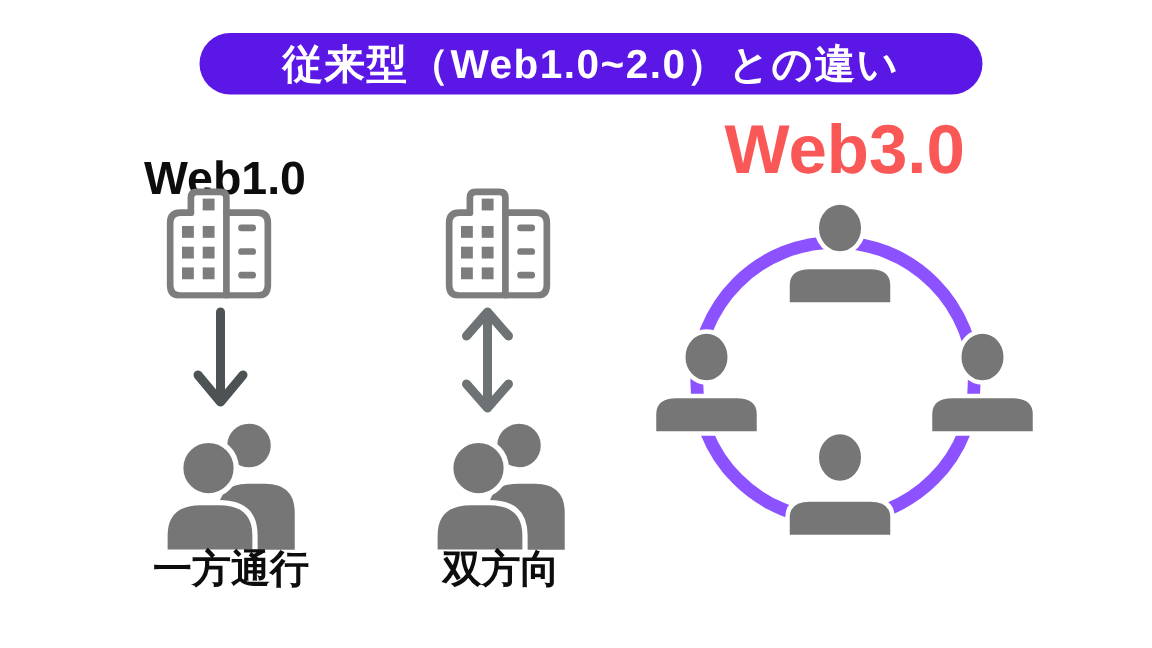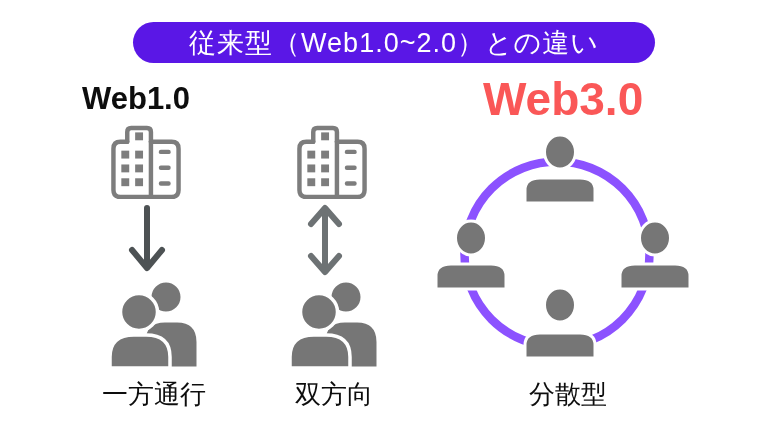--- a/index.html
+++ b/index.html
@@ -16,32 +16,32 @@
   html,body{margin:0;padding:0;background:#fff;}
   .canvas{
     position:relative;width:768px;height:432px;background:var(--bg);
     overflow:hidden;margin:0 auto;
     font-family:"Liberation Sans","DejaVu Sans",sans-serif;
   }
   .banner{
     position:absolute;left:133px;top:22px;width:522px;height:41px;
     background:var(--banner-purple);border-radius:21px;
     display:flex;align-items:center;justify-content:center;
-    color:#fff;font-size:27px;font-weight:400;letter-spacing:1px;white-space:nowrap;
+    color:#fff;font-size:27px;font-weight:700;letter-spacing:1px;white-space:nowrap;
   }
   .heading{
     position:absolute;top:80px;height:38px;line-height:38px;text-align:center;
     font-weight:800;font-size:31px;color:var(--text-black);white-space:nowrap;
   }
-  .heading.h1{left:56px;width:160px;}
+  .heading.h1{left:70px;width:160px;margin-top:20px;}
   .heading.h2{left:252px;width:160px;}
   .heading.h3{left:483px;width:160px;font-size:46px;color:var(--web3-red);}
   .caption{
-    position:absolute;top:378px;height:32px;line-height:32px;text-align:center;
-    font-size:26px;font-weight:400;color:var(--text-black);white-space:nowrap;
+    position:absolute;top:363px;height:32px;line-height:32px;text-align:center;
+    font-size:26px;font-weight:700;color:var(--text-black);white-space:nowrap;
   }
   .caption.c1{left:74px;width:160px;}
   .caption.c2{left:254px;width:160px;text-align:center;}
   .caption.c3{left:488px;width:160px;}
   .abs{position:absolute;}
   
   .bld-outline{fill:none;stroke:var(--building-gray);stroke-width:4.5;stroke-linejoin:round;stroke-linecap:round;}
   .bld-window{fill:var(--building-gray);stroke:none;}
   .arrow-dark{fill:none;stroke:var(--arrow-dark);stroke-width:6;stroke-linecap:round;stroke-linejoin:round;}
   .arrow-mid{fill:none;stroke:var(--arrow-mid);stroke-width:6;stroke-linecap:round;stroke-linejoin:round;}
@@ -129,15 +129,14 @@
 
     <ellipse class="person" cx="225" cy="113" rx="15.5" ry="17"></ellipse>
     <path class="person" d="M190,164 V151 Q190,139 205,139 H245 Q260,139 260,151 V164 Z"></path>
 
     <ellipse class="person" cx="130" cy="180" rx="15.5" ry="17"></ellipse>
     <path class="person" d="M95,233 V220 Q95,208 110,208 H150 Q165,208 165,220 V233 Z"></path>
   </svg>
 
   <div class="caption c1">一方通行</div>
   <div class="caption c2">双方向</div>
-  <div class="caption c3">分散型</div>
 
 </div>
 
 </body></html>

